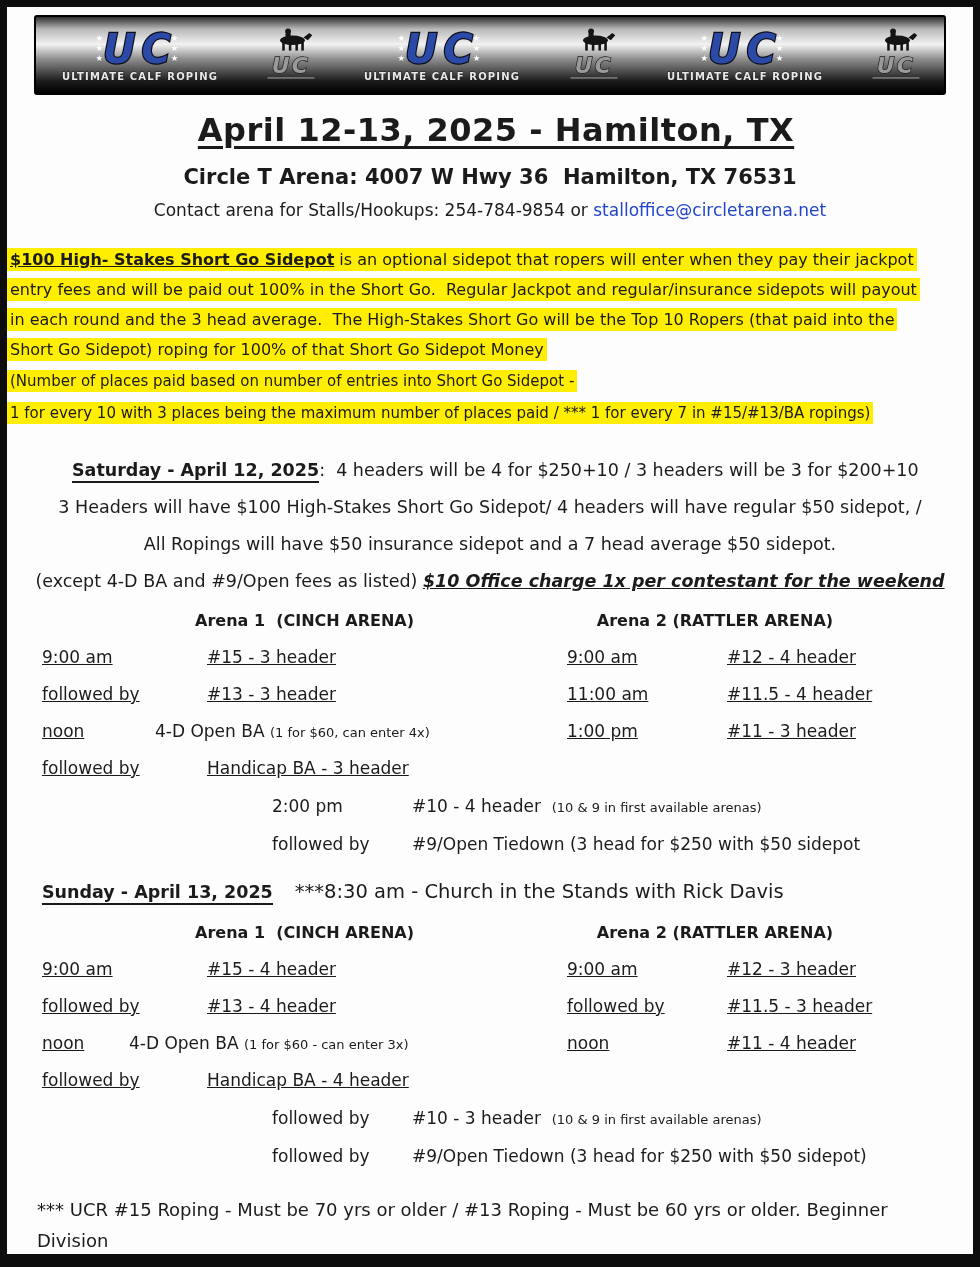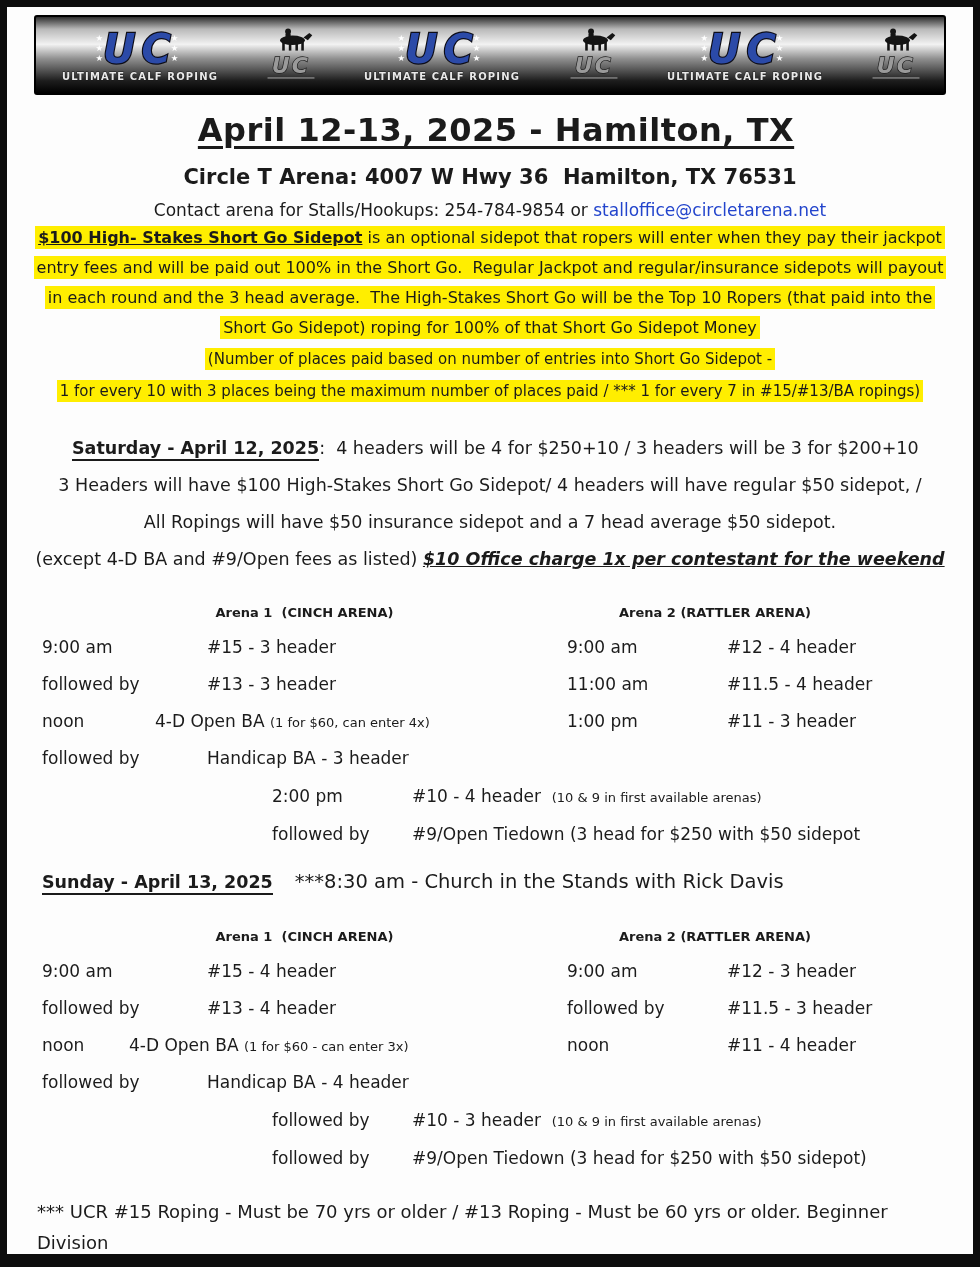--- a/index.html
+++ b/index.html
@@ -25,40 +25,40 @@
     margin:16px 0 0 0; text-align:center; font-size:32px; font-weight:bold;
     text-decoration:underline; text-decoration-thickness:3px; text-underline-offset:5px;
     letter-spacing:0.5px;
     padding-left:12px;
   }
   .venue { margin-top:16px; text-align:center; font-size:21px; font-weight:600; }
   .contact { margin-top:11px; text-align:center; font-size:17px; }
   .email { color:#2244cc; text-decoration:none; cursor:pointer; }
 
   
-  .hl-block { margin-top:3px; text-align:center; }
+  .hl-block { margin-top:25px; }
   .hl-line { line-height:30px; }
   .hl { background:#ffee00; font-size:16px; padding:2px 3px; }
   .lead { font-weight:bold; text-decoration:underline; }
   .places .hl { font-size:15px; }
   .places { line-height:31px; }
 
   
   .day-intro { padding-left:65px; margin-top:31px; font-size:17.5px; }
   .day-heading {
     font-weight:bold; border-bottom:2.5px solid #1b1b1b; padding-bottom:1px;
   }
   .centered-line { text-align:center; margin-top:17px; font-size:17.5px; }
   .fee-underline { font-style:italic; text-decoration:underline; font-weight:600; }
 
-  .arena-headers { display:grid; grid-template-columns:525px 1fr; padding-left:35px; margin-top:36px; font-size:13px; font-weight:600; }
+  .arena-headers { display:grid; grid-template-columns:525px 1fr; padding-left:35px; margin-top:20px; font-size:16px; font-weight:600; }
   .arena-headers .a1 { text-align:center; }
   .arena-headers .a2 { text-align:center; padding-right:110px; }
 
-  .sched-row { display:grid; grid-template-columns:165px 360px 160px 1fr; padding-left:35px; margin-top:17px; font-size:17px; align-items:baseline; }
+  .sched-row { display:grid; grid-template-columns:165px 360px 160px 1fr; padding-left:35px; margin-top:17px; font-size:17px; align-items:baseline;text-decoration:underline; }
   .sched-row .shift-sat { display:inline-block; margin-left:-52px; }
   .sched-row .shift-sun { display:inline-block; margin-left:-78px; }
   .small-note { font-size:13px; }
 
   .center-row { display:grid; grid-template-columns:140px 1fr; padding-left:265px; margin-top:18px; font-size:17px; align-items:baseline; }
 
   .church { font-size:19.5px; margin-left:22px; }
 
   
   .footer { padding:0 30px; margin-top:28px; font-size:18px; line-height:31px; }

